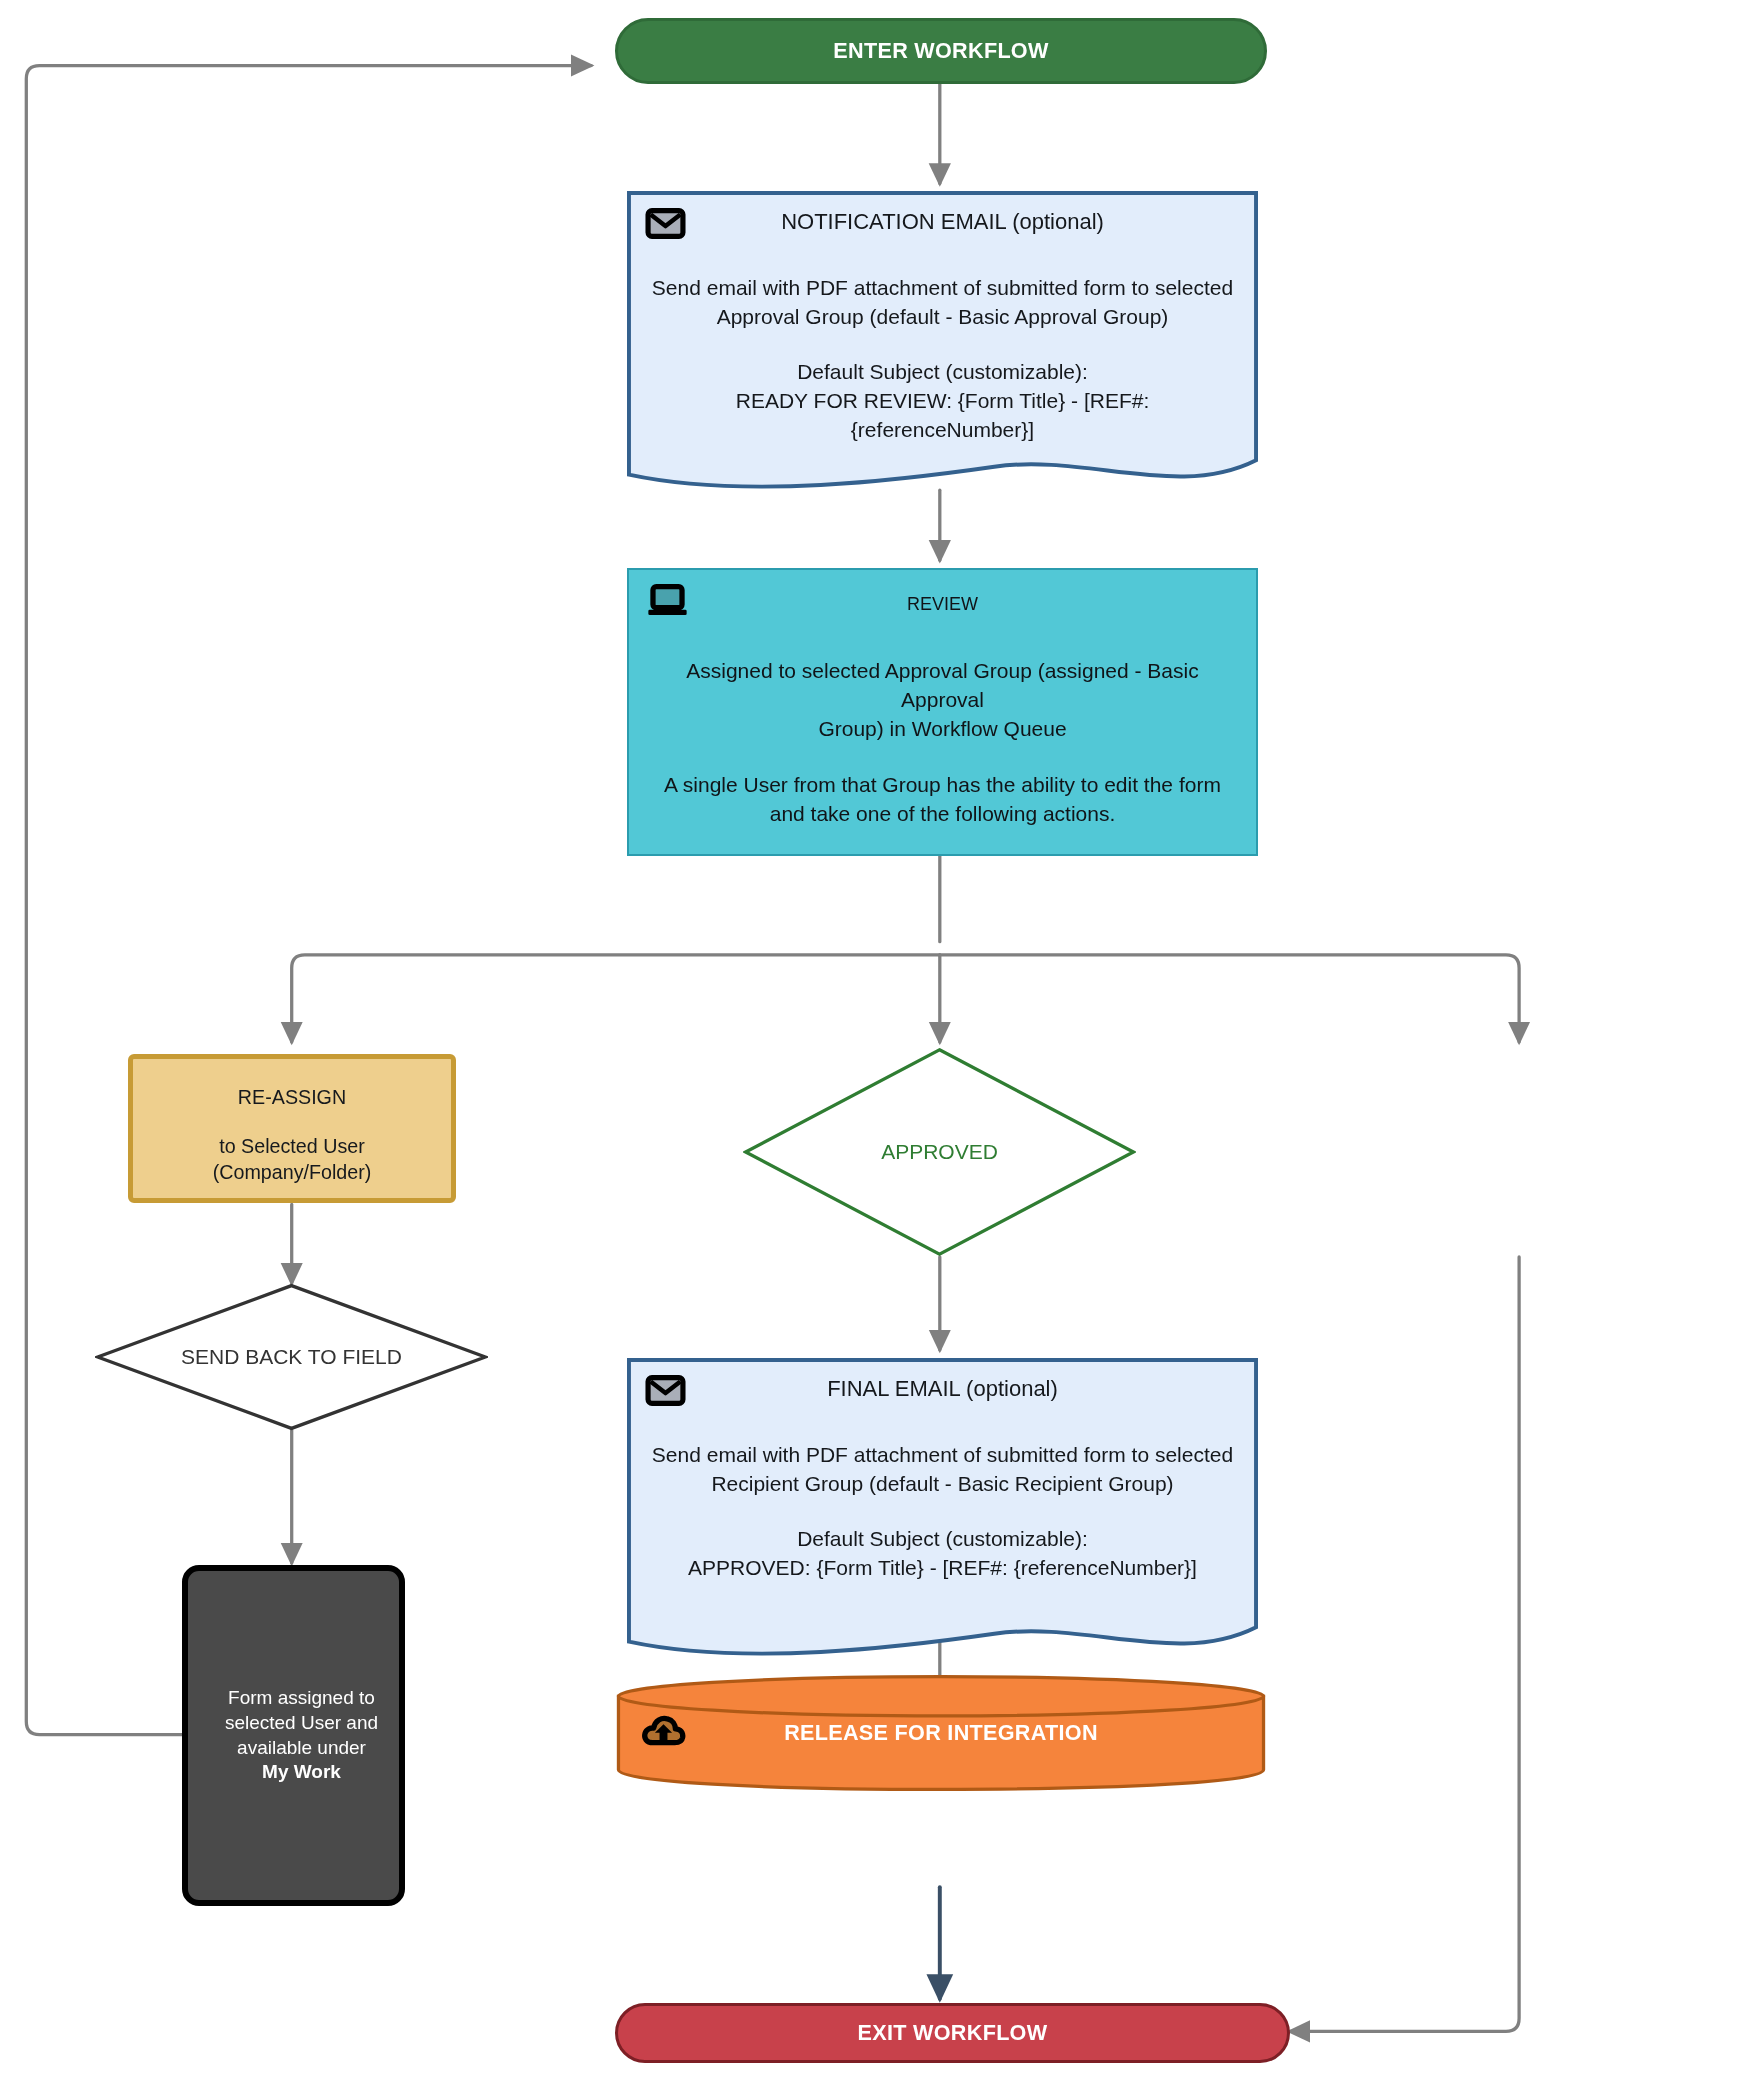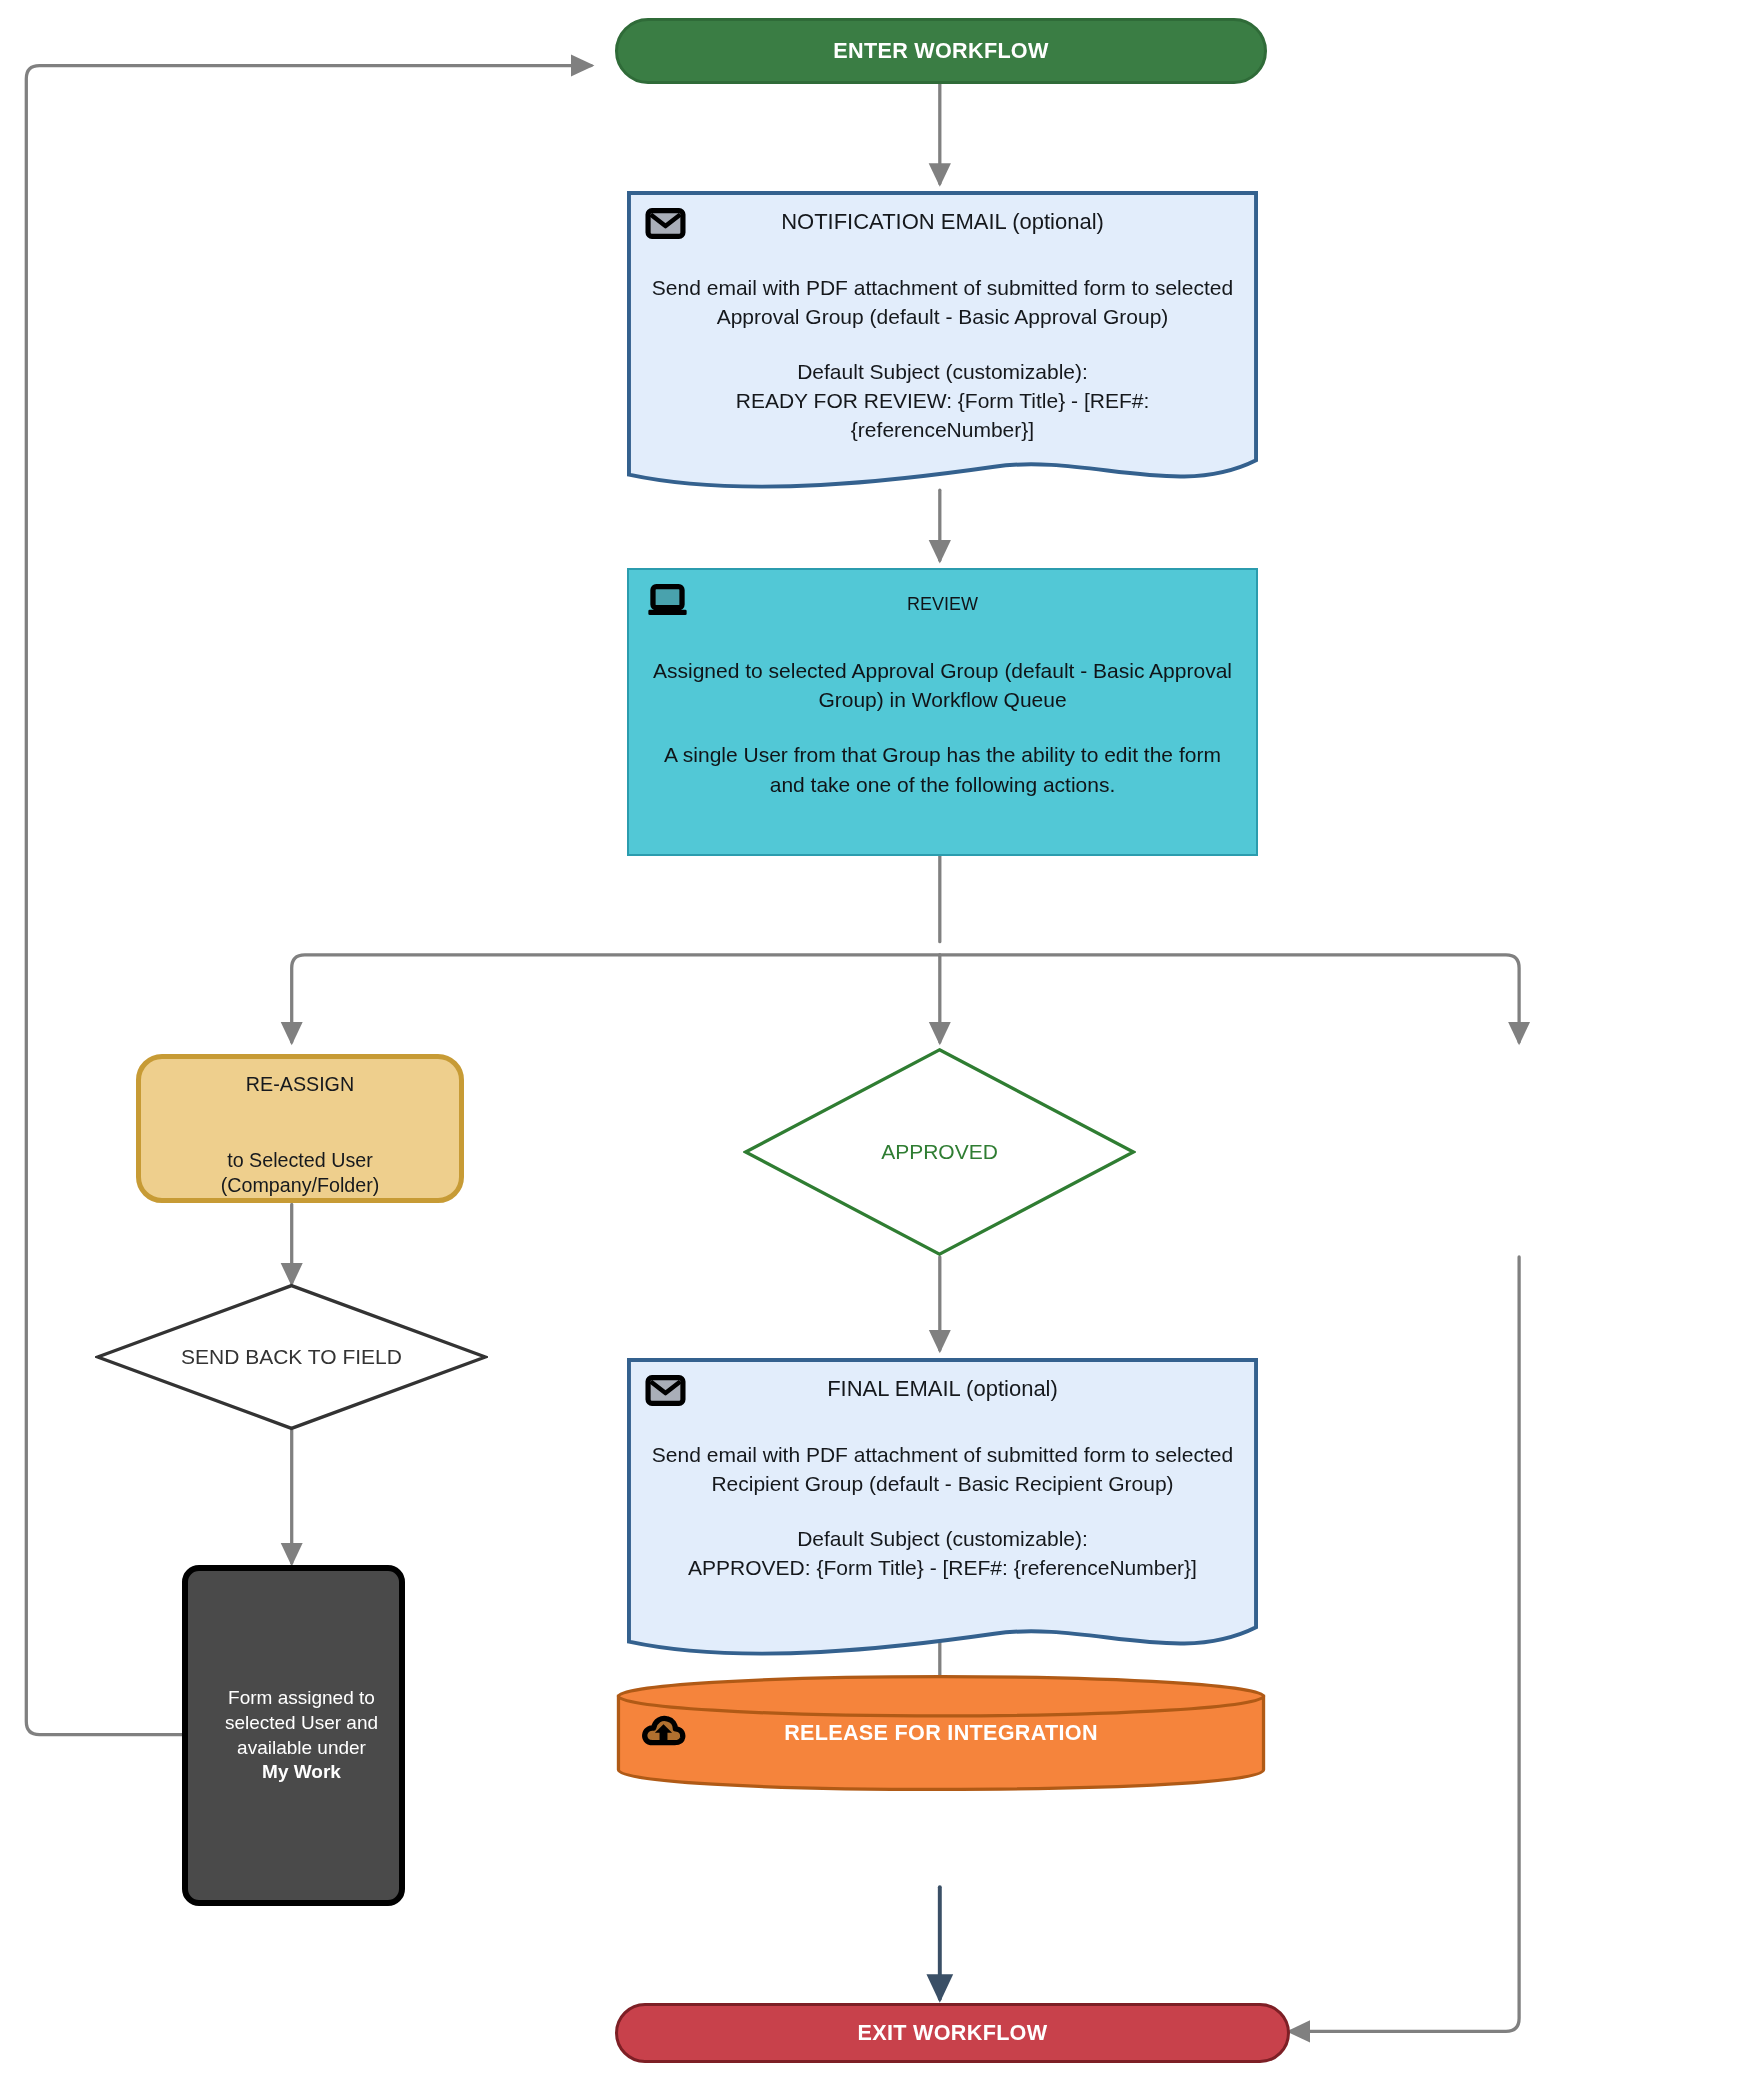--- a/index.html
+++ b/index.html
@@ -27,22 +27,22 @@
   .doc-para{font-size:21px;color:#15181c;text-align:center;line-height:1.38;max-width:590px;}
   .doc-gap{height:26px;}
 
   
   .proc{background:#52c8d6;border:2.6px solid #2b9cae;}
   .proc .pbody{padding:23.6px 22px 0 22px;display:flex;flex-direction:column;align-items:center;}
   .proc-title{font-size:18px;color:#101418;margin-bottom:41px;}
   .proc-para{font-size:21px;color:#101418;text-align:center;line-height:1.4;max-width:590px;}
 
   
-  .rrect{border-radius:26px;display:flex;flex-direction:column;
-    align-items:center;justify-content:space-between;padding-top:14.4px;margin-left:8px;}
+  .rrect{border-radius:6px;display:flex;flex-direction:column;
+    align-items:center;justify-content:center;padding-top:14.4px;}
   .rr-amber{background:#eecf8d;border:5.2px solid #c79b35;}
   .rr-title{font-size:19.7px;color:#16191d;}
   .rr-sub{font-size:19.7px;color:#16191d;text-align:center;line-height:1.28;margin-top:25px;}
 
   
   .darkcard{background:#4a4a4a;border:6.6px solid #000000;border-radius:17px;
     display:flex;align-items:center;justify-content:center;}
   .dc-text{font-size:19px;color:#ffffff;text-align:center;line-height:1.3;padding:0 11.8px;}
   .dc-text b{font-weight:bold;}
 
@@ -130,21 +130,21 @@
 
   <div class="node proc" style="left:627px;top:568px;width:631px;height:288px;">
     <span class="icon" style="left:18.4px;top:14.4px;">
       <svg width="41" height="33" viewBox="0 0 62 50" xmlns="http://www.w3.org/2000/svg">
         <rect x="9" y="4" width="44" height="32" rx="5" fill="#49a2ad" stroke="#000000" stroke-width="8"></rect>
         <rect x="2" y="39" width="58" height="8" rx="2" fill="#000000"></rect>
       </svg>
     </span>
     <div class="pbody">
       <div class="proc-title">REVIEW</div>
-      <div class="proc-para">Assigned to selected Approval Group (default - Basic Approval</div>
+      <div class="proc-para">Assigned to selected Approval Group (assigned - Basic Approval</div>
       <div class="proc-para">Group) in Workflow Queue</div>
       <div class="doc-gap"></div>
       <div class="proc-para">A single User from that Group has the ability to edit the form</div>
       <div class="proc-para">and take one of the following actions.</div>
     </div>
   </div>
 
   <div class="node rrect rr-amber" style="left:128px;top:1054px;width:328px;height:149px;">
     <div class="rr-title">RE-ASSIGN</div>
     <div class="rr-sub">

